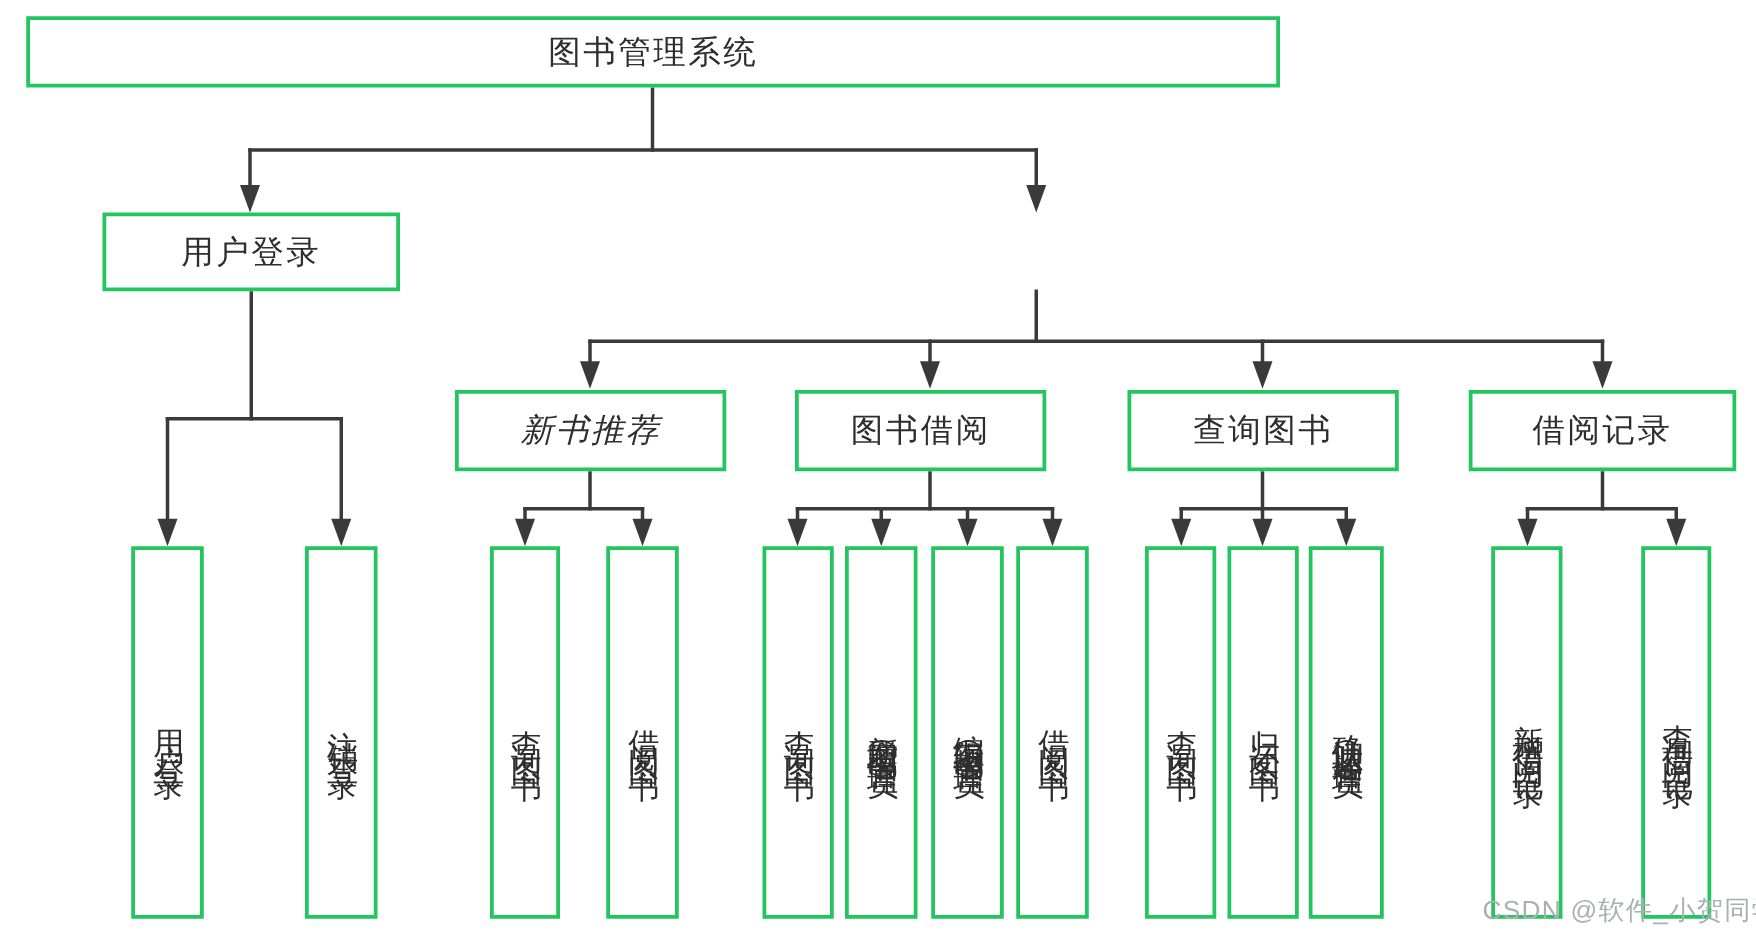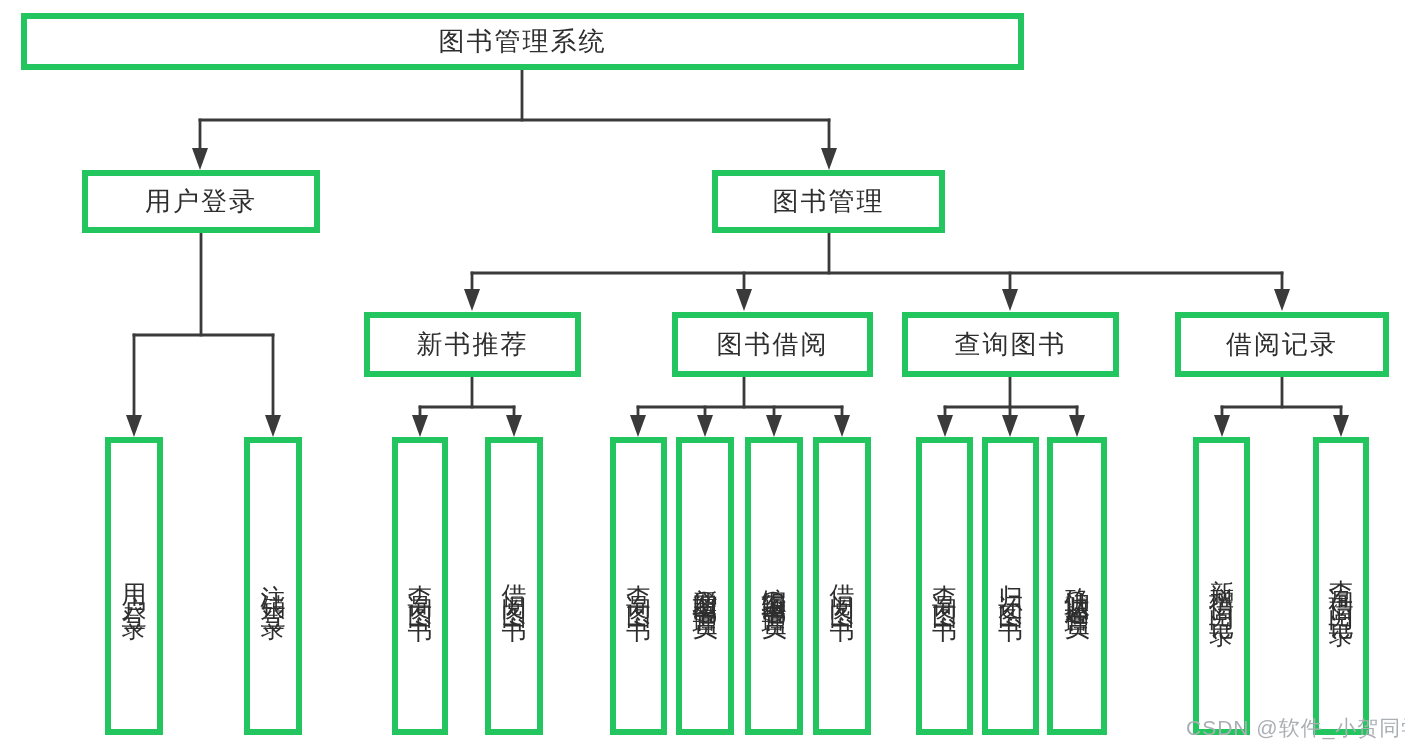--- a/index.html
+++ b/index.html
@@ -9,21 +9,21 @@
     background:#ffffff;
     font-family:"Liberation Sans","DejaVu Sans",sans-serif;
     overflow:hidden;
   }
   #connectors{position:absolute;left:0;top:0;width:1405px;height:747px;}
   #connectors line{stroke:#3a3a3a;stroke-width:2.8;stroke-linecap:square;}
   #connectors polygon{fill:#3a3a3a;}
   .node{
     position:absolute;
     box-sizing:border-box;
-    border:6px solid #22c55e;
+    border:3px solid #22c55e;
     background:#ffffff;
     color:#2e2e2e;
     display:flex;align-items:center;justify-content:center;
     text-align:center;
   }
   .h-node{font-size:26px;letter-spacing:2px;}
   .v-node{
     writing-mode:vertical-rl;
     text-orientation:mixed;
     font-size:25px;
@@ -104,24 +104,23 @@
     <line x1="1222" y1="407" x2="1341" y2="407"></line>
     <line x1="1222" y1="407" x2="1222" y2="424"></line>
     <line x1="1341" y1="407" x2="1341" y2="424"></line>
     <polygon points="1214,415 1230,415 1222,437"></polygon>
     <polygon points="1333,415 1349,415 1341,437"></polygon>
   </svg>
 
   <div class="node h-node" style="left:21px;top:13px;width:1003px;height:57px;">图书管理系统</div>
 
   <div class="node h-node" style="left:82px;top:170px;width:238px;height:63px;">用户登录</div>
-  <div class="node h-node" style="left:712px;top:170px;width:233px;height:63px;">图书管理</div>
 
-  <div class="node h-node" style="left:364px;top:312px;width:217px;height:65px;">新书推荐</div>
-  <div class="node h-node" style="left:636px;top:312px;width:201px;height:65px;margin-left:36px;">图书借阅</div>
+  <div class="node h-node" style="left:364px;top:312px;width:217px;height:65px;font-style:italic;">新书推荐</div>
+  <div class="node h-node" style="left:636px;top:312px;width:201px;height:65px;">图书借阅</div>
   <div class="node h-node" style="left:902px;top:312px;width:217px;height:65px;">查询图书</div>
   <div class="node h-node" style="left:1175px;top:312px;width:214px;height:65px;">借阅记录</div>
 
   <div class="node v-node" style="left:105px;top:437px;width:58px;height:298px;">用户登录</div>
   <div class="node v-node" style="left:244px;top:437px;width:58px;height:298px;">注销登录</div>
 
   <div class="node v-node" style="left:392px;top:437px;width:56px;height:298px;">查询图书</div>
   <div class="node v-node" style="left:485px;top:437px;width:58px;height:298px;">借阅图书</div>
 
   <div class="node v-node" style="left:610px;top:437px;width:57px;height:298px;">查询图书</div>

